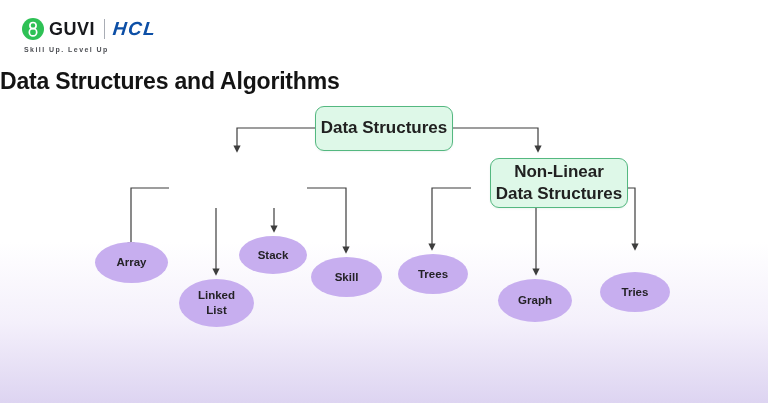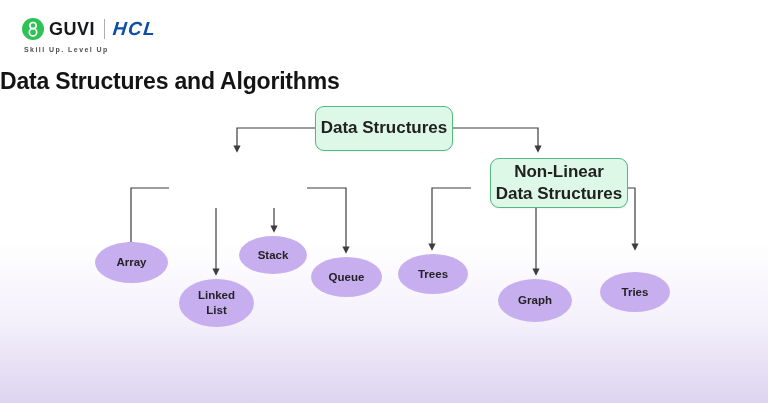--- a/index.html
+++ b/index.html
@@ -125,21 +125,21 @@
     <div class="leaf" style="left:239px; top:236px; width:68px; height:38px;">
       <div>Stack</div>
     </div>
 
     <div class="leaf" style="left:179px; top:279px; width:75px; height:48px;">
       <div>Linked</div>
       <div>List</div>
     </div>
 
     <div class="leaf" style="left:311px; top:257px; width:71px; height:40px;">
-      <div>Queue</div>
+      <div>Skill</div>
     </div>
 
     <div class="leaf" style="left:398px; top:254px; width:70px; height:40px;">
       <div>Trees</div>
     </div>
 
     <div class="leaf" style="left:498px; top:279px; width:74px; height:43px;">
       <div>Graph</div>
     </div>
 

